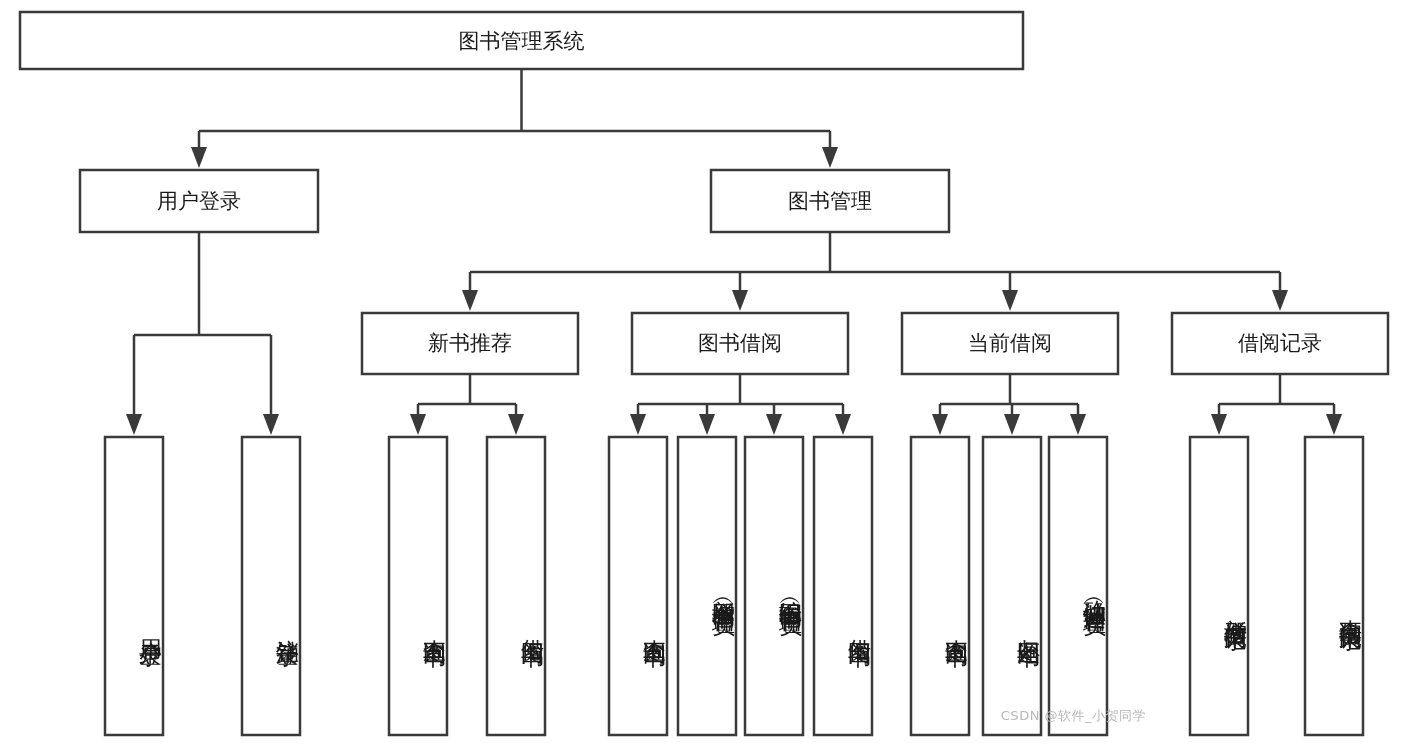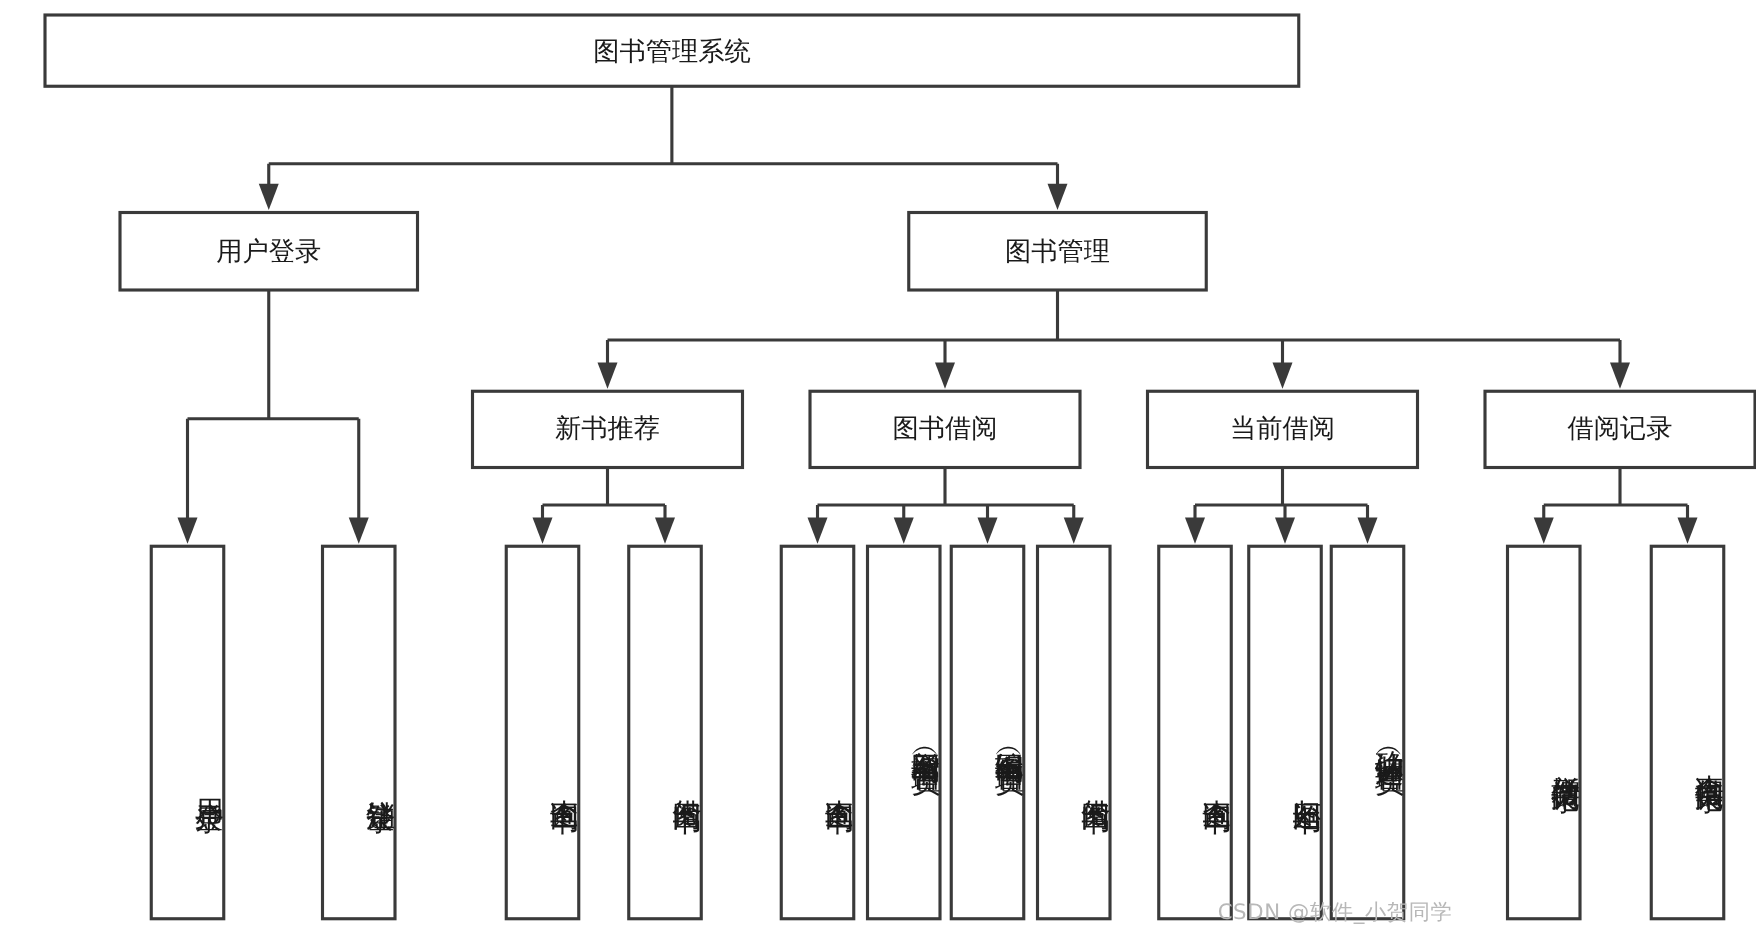--- a/index.html
+++ b/index.html
@@ -11,21 +11,20 @@
     width: 1405px;
     height: 747px;
     overflow: hidden;
     font-family: "DejaVu Sans", "Liberation Sans", sans-serif;
   }
   #diagram-root {
     position: relative;
     width: 1158px;
     height: 747px;
     background: #ffffff;
-    margin-left: 16px;
   }
   svg#tree-svg {
     position: absolute;
     left: 0;
     top: 0;
     width: 1405px;
     height: 747px;
   }
   .node-box {
     fill: #ffffff;
@@ -58,23 +57,23 @@
     line-height: 1.08;
     color: #1a1a1a;
     letter-spacing: 2px;
     text-align: center;
     white-space: nowrap;
     pointer-events: none;
   }
   .watermark {
     position: absolute;
     right: 12px;
-    bottom: 6px;
-    font-family: "DejaVu Sans", "Liberation Sans", sans-serif;
-    font-size: 17px;
+    bottom: 22px;
+    font-family: "DejaVu Sans", "Liberation Sans", sans-serif;
+    font-size: 13px;
     color: #b8b8b8;
     white-space: nowrap;
     letter-spacing: 0.5px;
   }
 </style>
 </head>
 <body>
 
 <div id="diagram-root">
 

